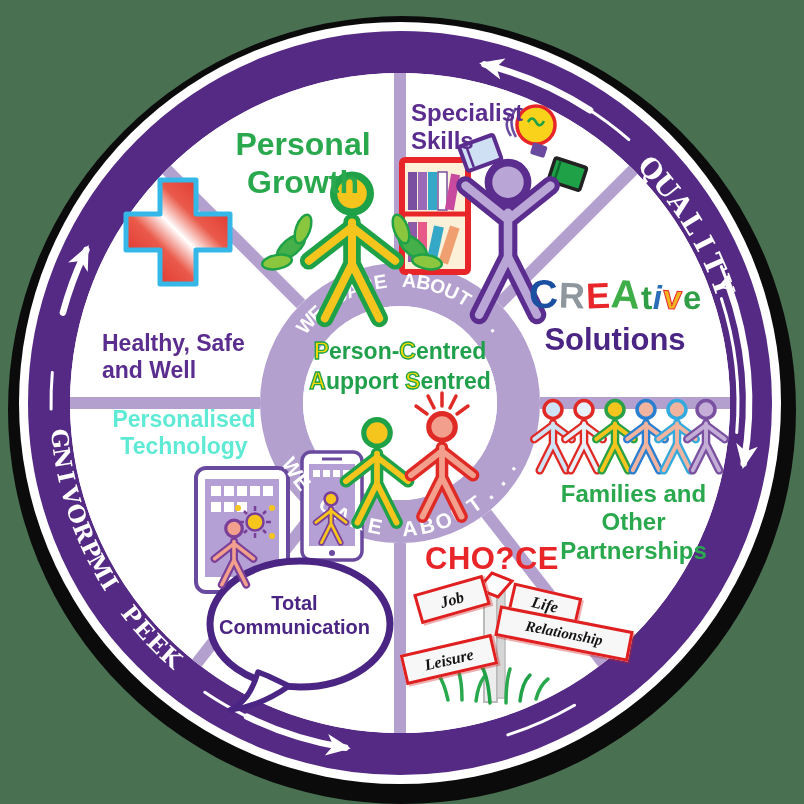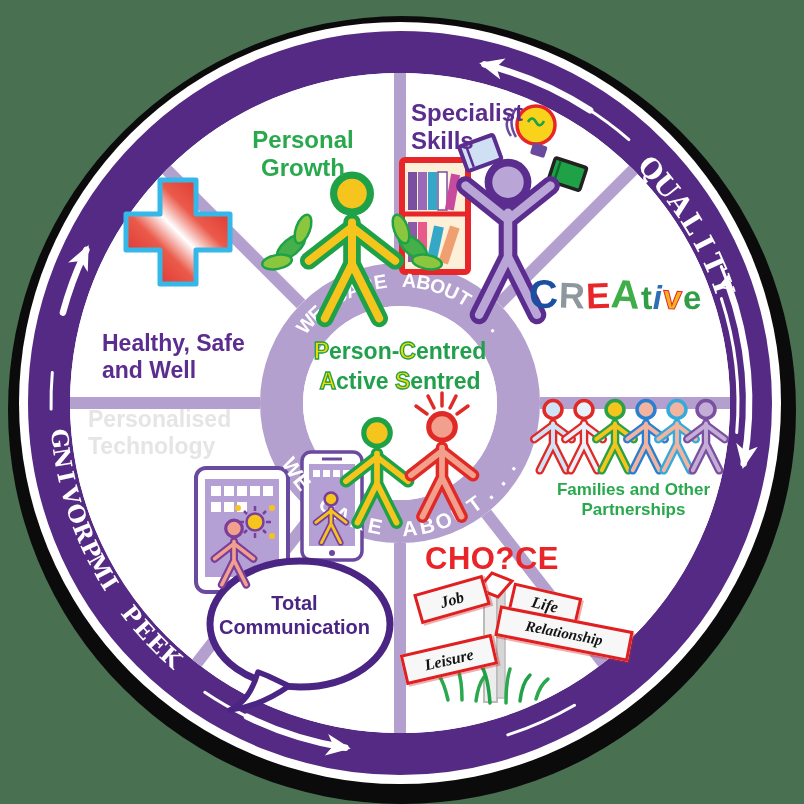--- a/index.html
+++ b/index.html
@@ -1,24 +1,24 @@
 <!DOCTYPE html>
 <html><head>
 <meta charset="utf-8">
 <style>
   html,body{margin:0;padding:0;background:#4a7052;}
   .stage{position:relative;width:804px;height:804px;overflow:hidden;background:#4a7052;
          font-family:"Liberation Sans",sans-serif;}
   .stage svg{position:absolute;left:0;top:0;}
   .lbl{position:absolute;text-align:center;font-weight:bold;line-height:1.18;z-index:3;}
-  .personal{left:233px;top:126px;width:140px;font-size:24px;color:#2aa84d;}
+  .personal{left:233px;top:126px;width:140px;font-size:32px;color:#2aa84d;}
   .specialist{left:411px;top:99px;width:132px;font-size:24px;color:#5b2d8e;text-align:left;}
   .healthy{left:102px;top:330px;width:172px;font-size:23px;color:#5b2d8e;text-align:left;}
-  .personalised{left:88px;top:406px;width:192px;font-size:23px;color:#e5e5e5;text-align:left;}
-  .families-lbl{left:556px;top:480px;width:155px;font-size:17px;color:#2aa84d;}
+  .personalised{left:88px;top:406px;width:192px;font-size:23px;color:#5eead4;text-align:center;}
+  .families-lbl{left:556px;top:480px;width:155px;font-size:24px;color:#2aa84d;}
   .total{left:217px;top:592px;width:155px;font-size:20px;color:#4b2583;}
   .hub-l1{left:295px;top:338px;width:210px;font-size:23px;color:#21a04c;}
   .hub-l2{left:295px;top:368px;width:210px;font-size:23px;color:#21a04c;}
   .init{color:#f5d800;-webkit-text-stroke:1.3px #1fa148;}
   .creative-letters{position:absolute;left:515px;top:274px;width:200px;display:flex;
       align-items:flex-end;justify-content:center;gap:1px;z-index:3;}
   .cl{display:inline-block;font-weight:800;line-height:1;}
   .solutions{left:515px;top:322px;width:200px;font-size:31px;color:#4b2583;}
   .choice-title{left:412px;top:541px;width:160px;font-size:31px;font-weight:700;
       letter-spacing:.5px;color:#e8262a;}
@@ -324,30 +324,31 @@
 <div class="creative-letters">
   <span class="cl" style="color:#1b4fa0;font-size:40px;transform:rotate(-3deg)">C</span>
   <span class="cl" style="color:#8e979e;font-size:36px;transform:rotate(2deg)">R</span>
   <span class="cl" style="color:#e8262a;font-size:36px;transform:rotate(-2deg)">E</span>
   <span class="cl" style="color:#3fae49;font-size:40px;transform:rotate(3deg)">A</span>
   <span class="cl" style="color:#2f9e47;font-size:33px;transform:rotate(-2deg)">t</span>
   <span class="cl" style="color:#2b6fb8;font-size:33px;font-style:italic">i</span>
   <span class="cl" style="color:#f0b51f;font-size:34px;transform:rotate(4deg);-webkit-text-stroke:1px #e8262a">v</span>
   <span class="cl" style="color:#2f9e47;font-size:33px;transform:rotate(-3deg)">e</span>
 </div>
+<div class="lbl solutions">Solutions</div>
 
 <div class="lbl families-lbl">Families and Other Partnerships</div>
 
 <div class="lbl choice-title"><span>CHO</span><span class="q">?</span><span>CE</span></div>
 
 <div class="sign sign-job">Job</div>
 <div class="sign sign-life">Life</div>
 <div class="sign sign-relationship">Relationship</div>
 <div class="sign sign-leisure">Leisure</div>
 
 <div class="lbl total">Total Communication</div>
 <div class="lbl personalised">Personalised Technology</div>
 <div class="lbl healthy">Healthy, Safe and Well</div>
 
 <div class="lbl hub-l1"><span class="init">P</span><span>erson-</span><span class="init">C</span><span>entred</span></div>
-<div class="lbl hub-l2"><span class="init">A</span><span>ctive </span><span class="init">S</span><span>entred</span></div>
+<div class="lbl hub-l2"><span class="init">A</span><span>upport </span><span class="init">S</span><span>entred</span></div>
 
 </div>
 
 </body></html>

